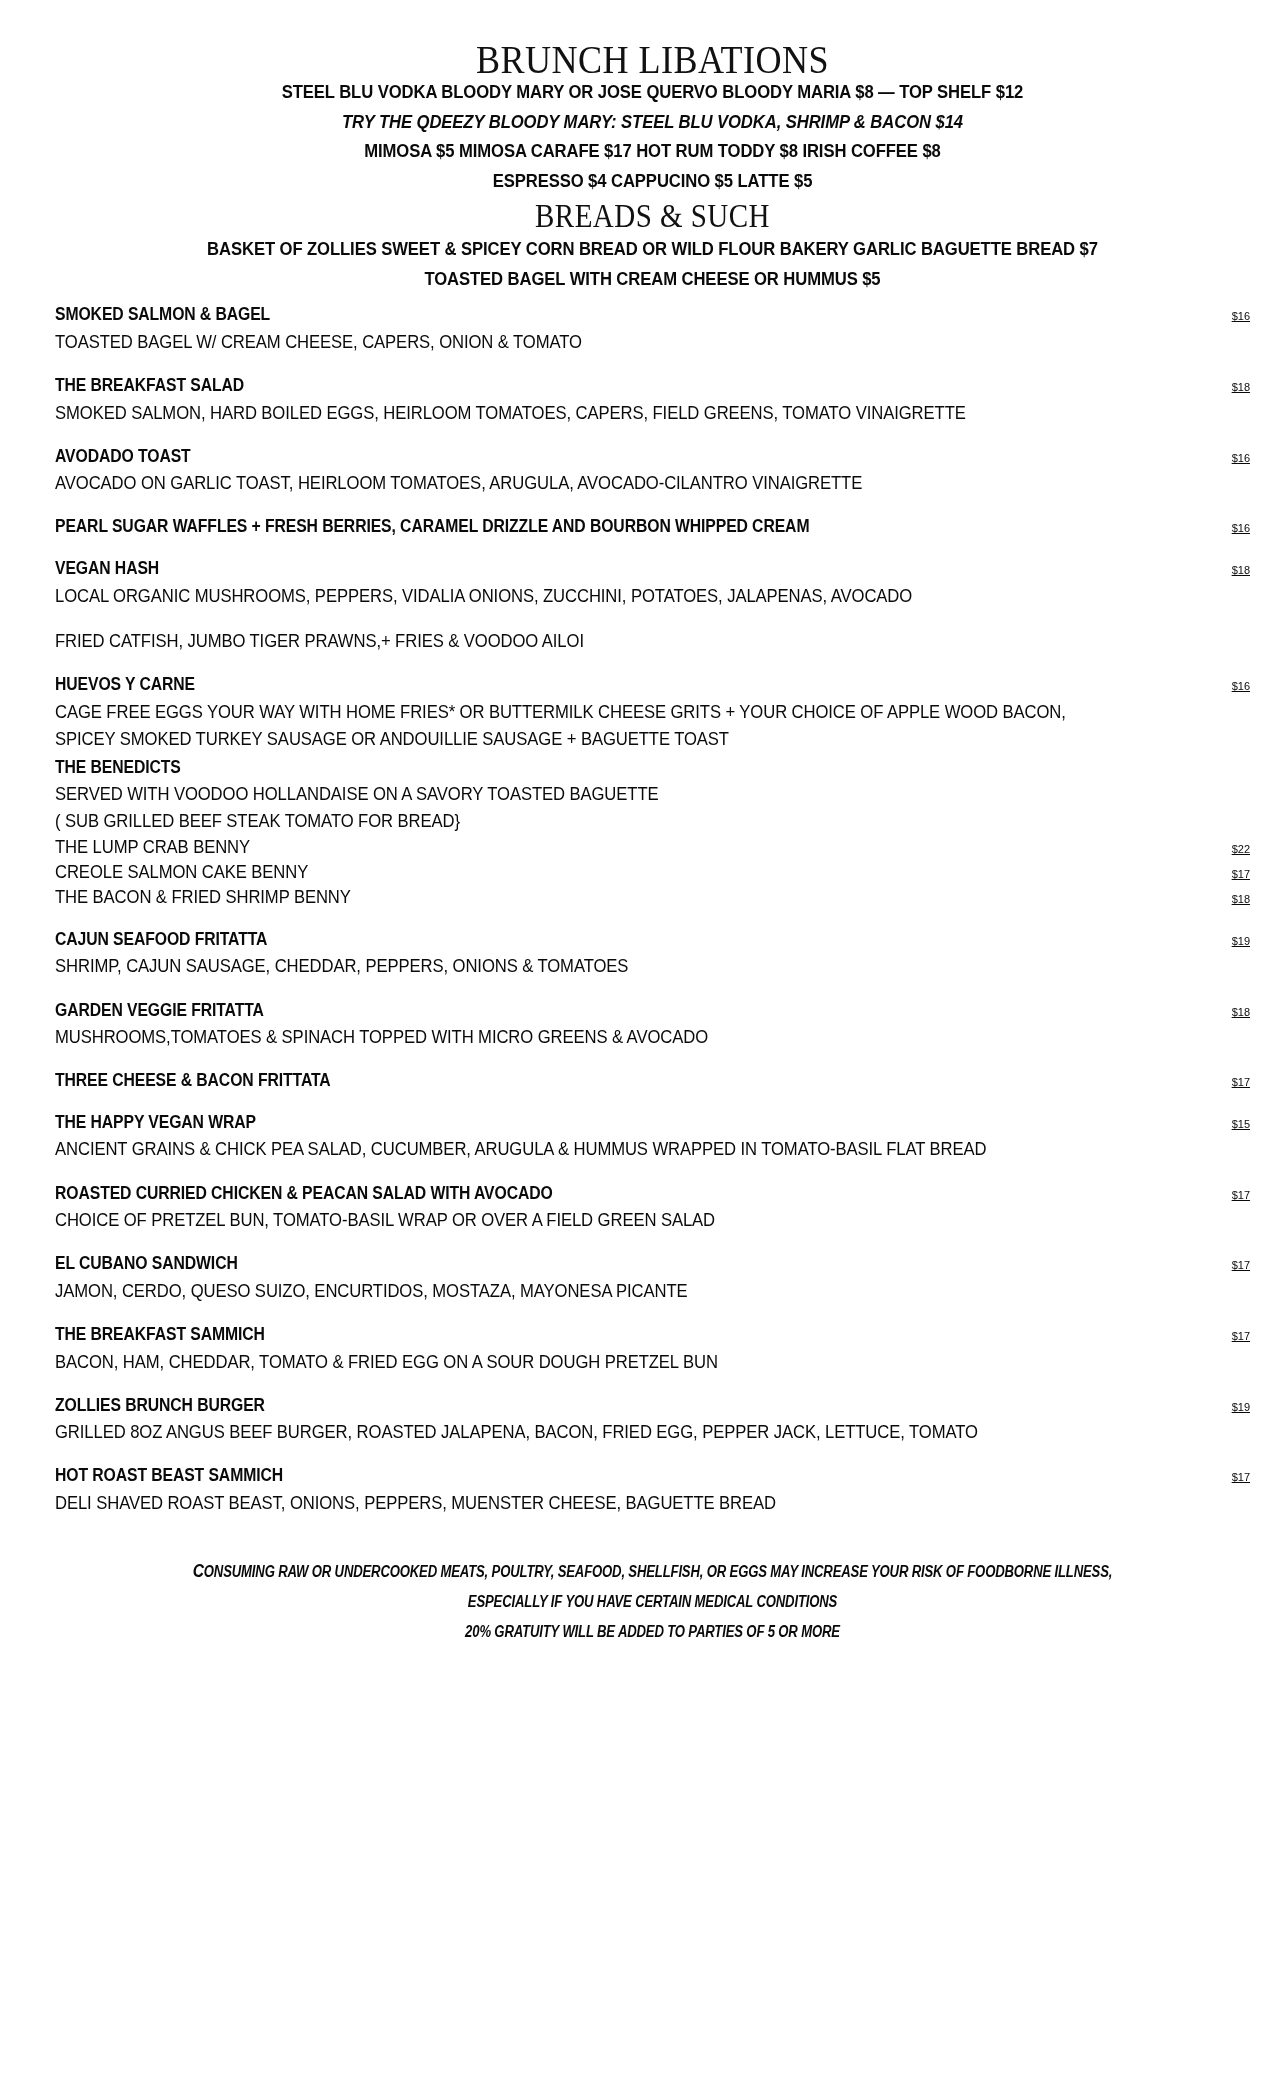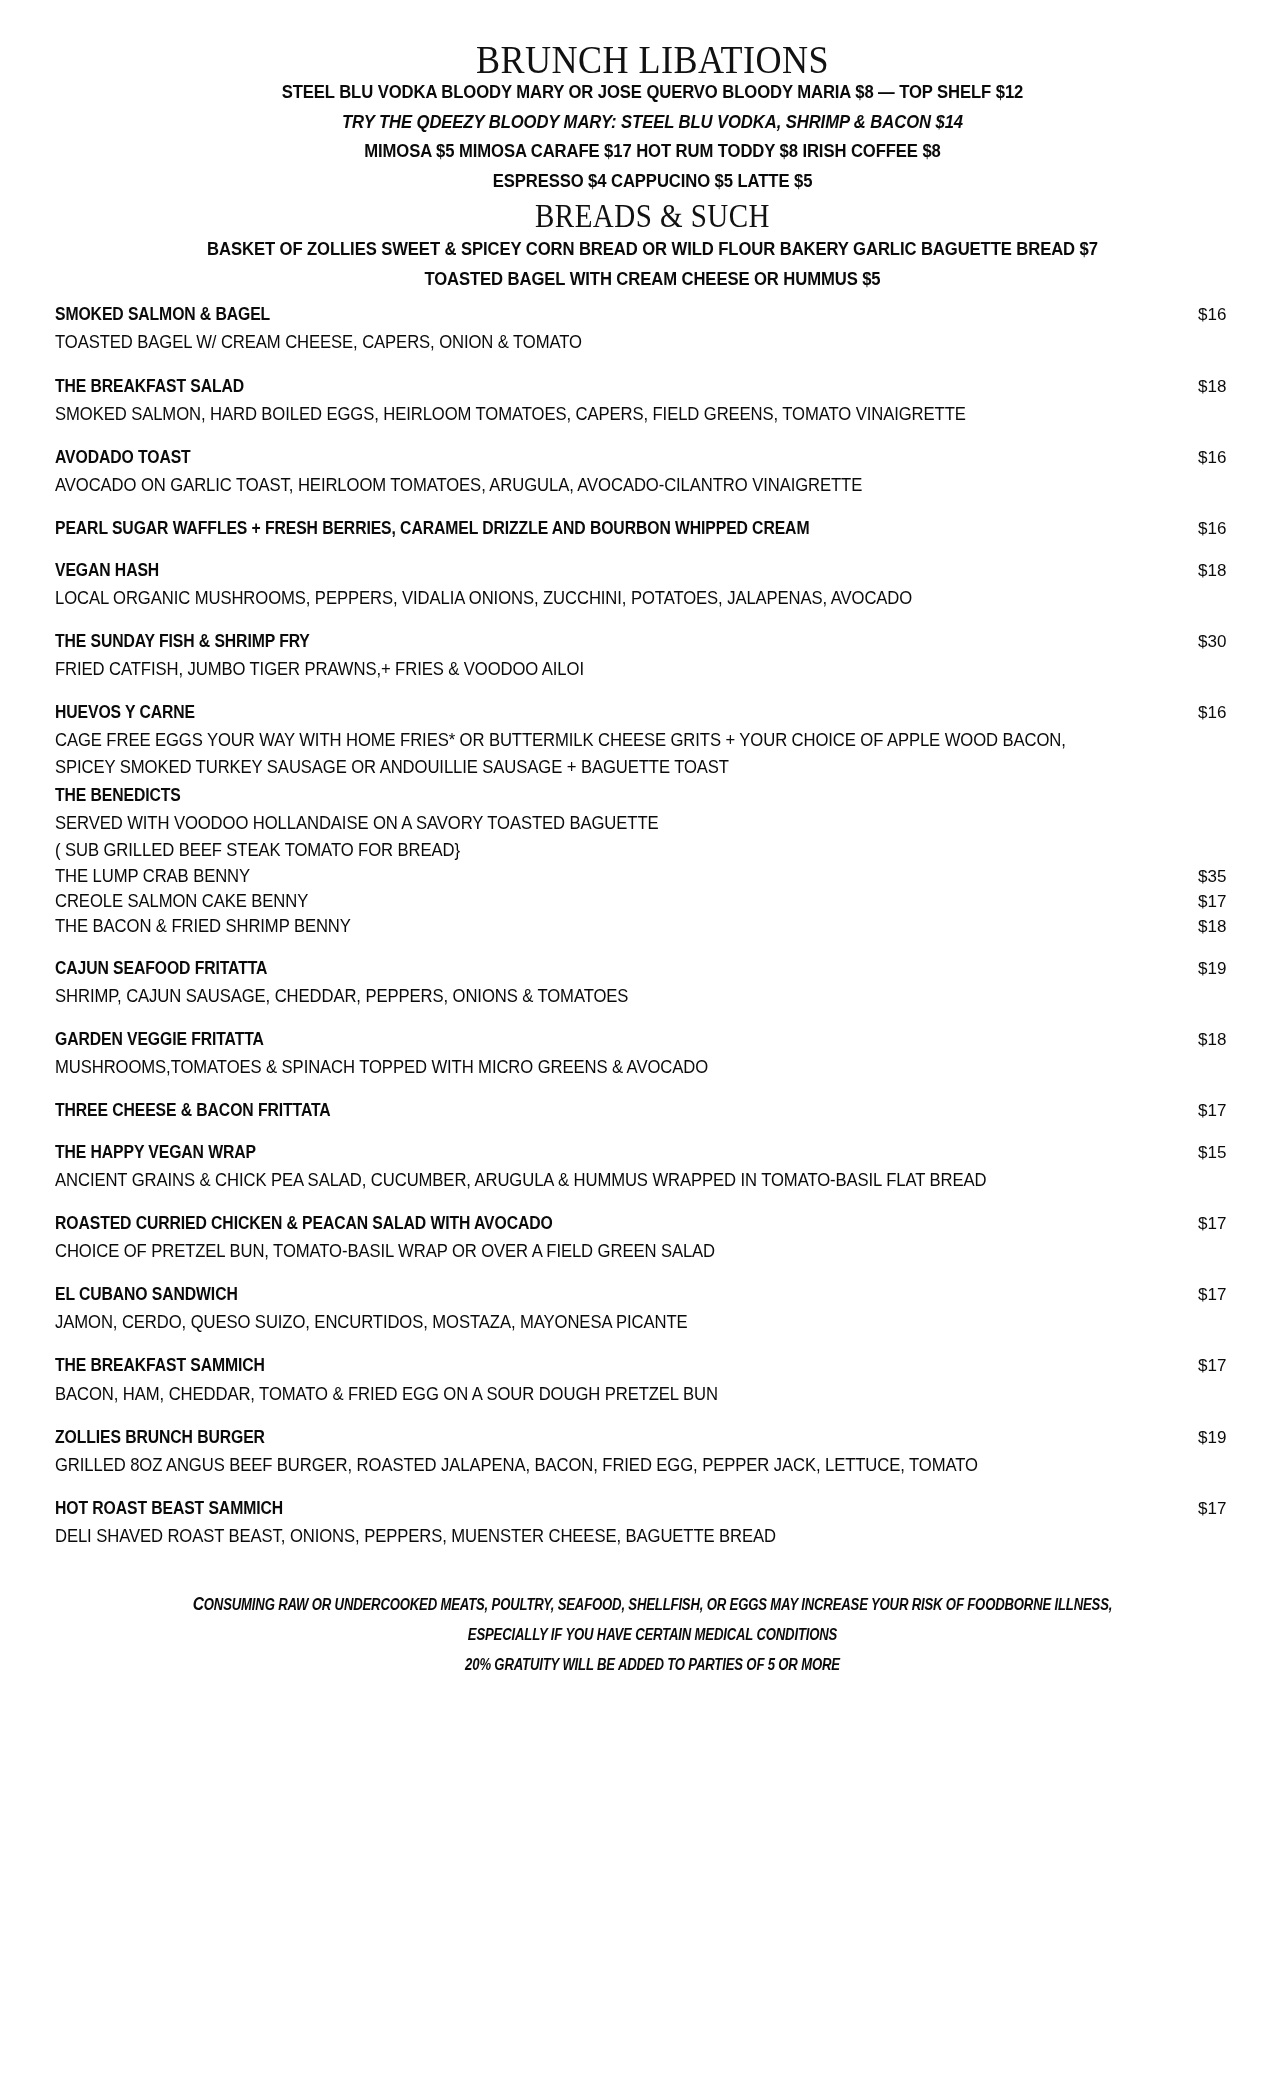--- a/index.html
+++ b/index.html
@@ -89,26 +89,27 @@
     transform-origin: left center;
     white-space: nowrap;
   }
   .item-name.plain {
     font-weight: 400;
     font-size: 18.5px;
   }
   .price {
     font-family: "Liberation Sans", sans-serif;
     font-weight: 400;
-    font-size: 17px;
+    font-size: 11px;
     line-height: 1.18;
-    text-align: left;
+    text-align: right;
     min-width: 52px;
     flex: 0 0 auto;
     white-space: nowrap;
+    text-decoration: underline;
   }
   .desc {
     font-weight: 400;
     font-size: 18.5px;
     line-height: 1.3;
     letter-spacing: -0.1px;
     margin-top: 5px;
     transform: scaleX(0.9);
     transform-origin: left center;
     white-space: nowrap;
@@ -196,24 +197,20 @@
 
     <div class="item">
       <div class="row">
         <span class="item-name">VEGAN HASH</span>
         <span class="price">$18</span>
       </div>
       <div class="desc">LOCAL ORGANIC MUSHROOMS, PEPPERS, VIDALIA ONIONS, ZUCCHINI, POTATOES, JALAPENAS, AVOCADO</div>
     </div>
 
     <div class="item">
-      <div class="row">
-        <span class="item-name">THE SUNDAY FISH &amp; SHRIMP FRY</span>
-        <span class="price">$30</span>
-      </div>
       <div class="desc">FRIED CATFISH, JUMBO TIGER PRAWNS,+ FRIES &amp; VOODOO AILOI</div>
     </div>
 
     <div class="item tight">
       <div class="row">
         <span class="item-name">HUEVOS Y CARNE</span>
         <span class="price">$16</span>
       </div>
       <div class="desc">CAGE FREE EGGS YOUR WAY WITH  HOME FRIES* OR BUTTERMILK CHEESE GRITS + YOUR CHOICE OF APPLE WOOD BACON,</div>
       <div class="desc sub">SPICEY SMOKED TURKEY SAUSAGE OR ANDOUILLIE SAUSAGE + BAGUETTE TOAST</div>
@@ -221,21 +218,21 @@
 
     <div class="item">
       <div class="row">
         <span class="item-name">THE BENEDICTS</span>
       </div>
       <div class="desc">SERVED WITH VOODOO HOLLANDAISE  ON A SAVORY TOASTED BAGUETTE</div>
       <div class="desc sub">( SUB GRILLED BEEF STEAK TOMATO FOR BREAD}</div>
 
       <div class="row sub-row">
         <span class="item-name plain">THE LUMP CRAB  BENNY</span>
-        <span class="price">$35</span>
+        <span class="price">$22</span>
       </div>
       <div class="row sub-row">
         <span class="item-name plain">CREOLE SALMON CAKE BENNY</span>
         <span class="price">$17</span>
       </div>
       <div class="row sub-row">
         <span class="item-name plain">THE BACON &amp; FRIED SHRIMP BENNY</span>
         <span class="price">$18</span>
       </div>
     </div>

